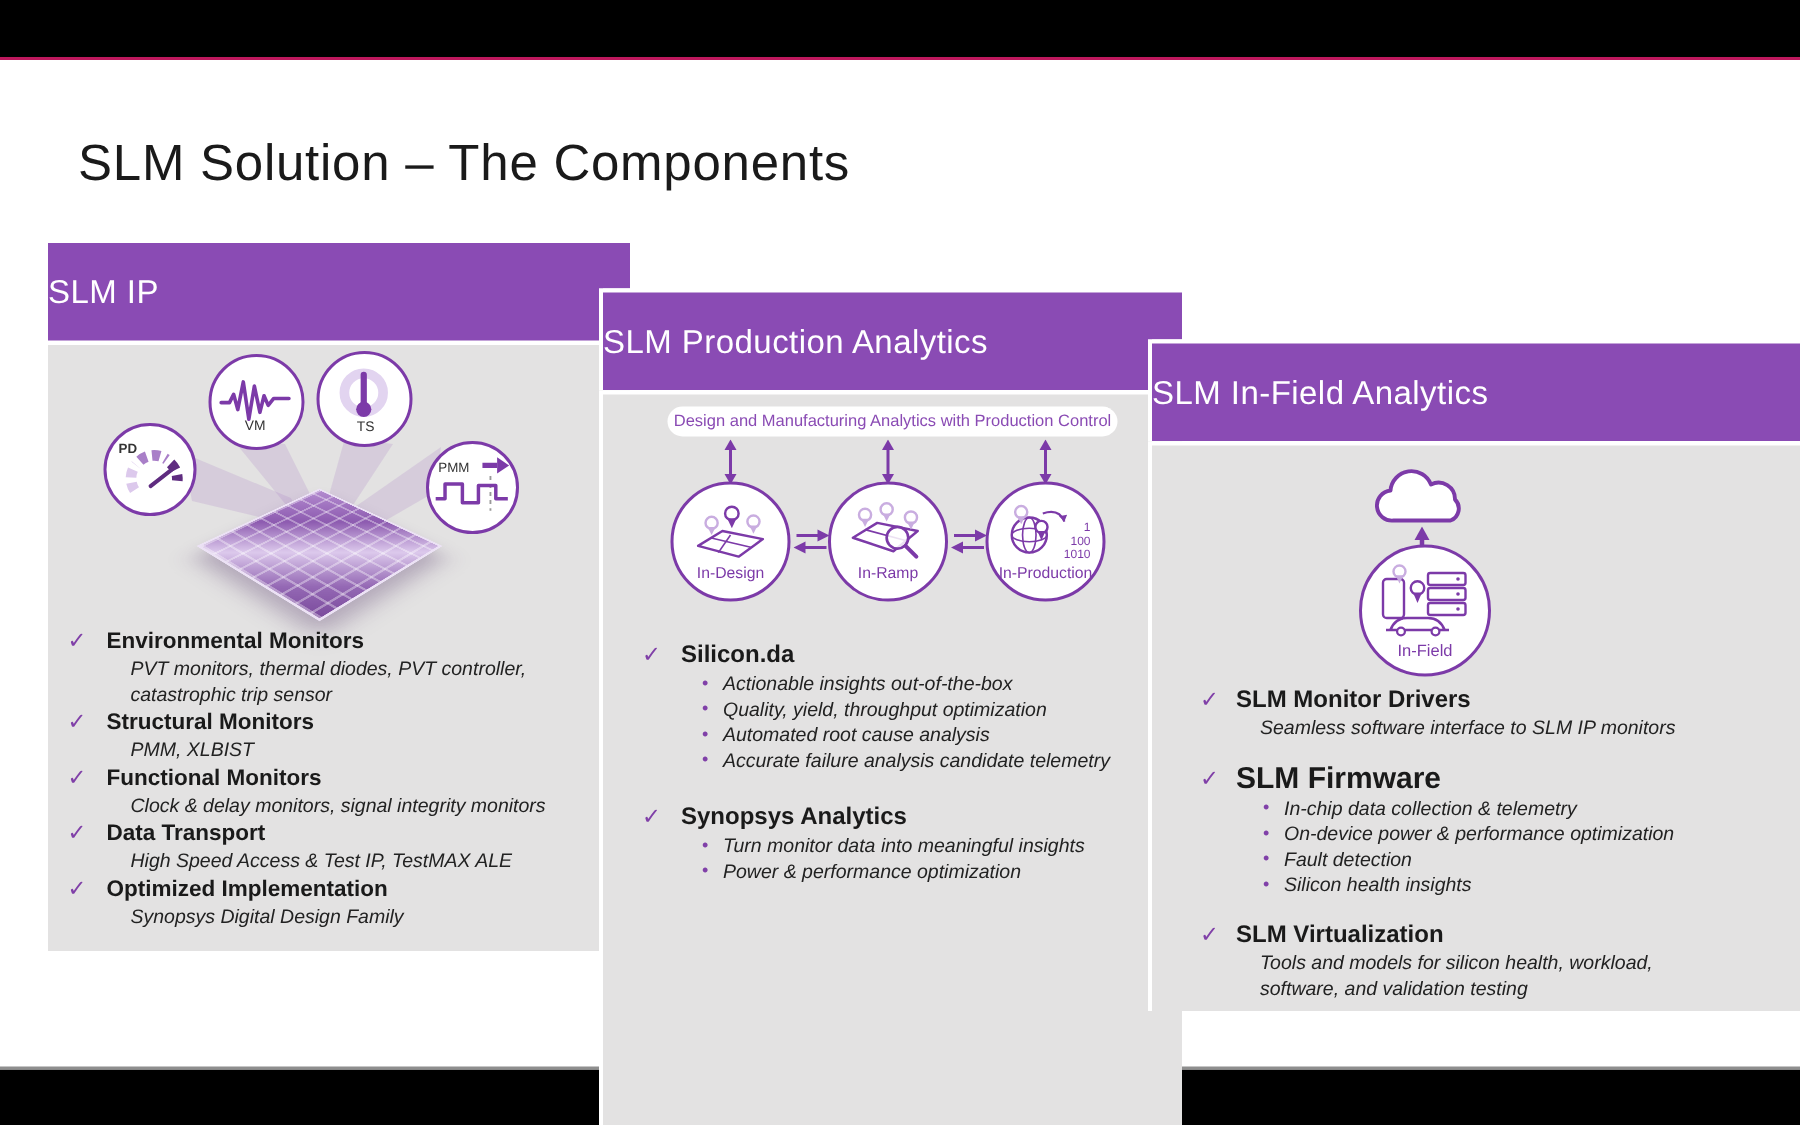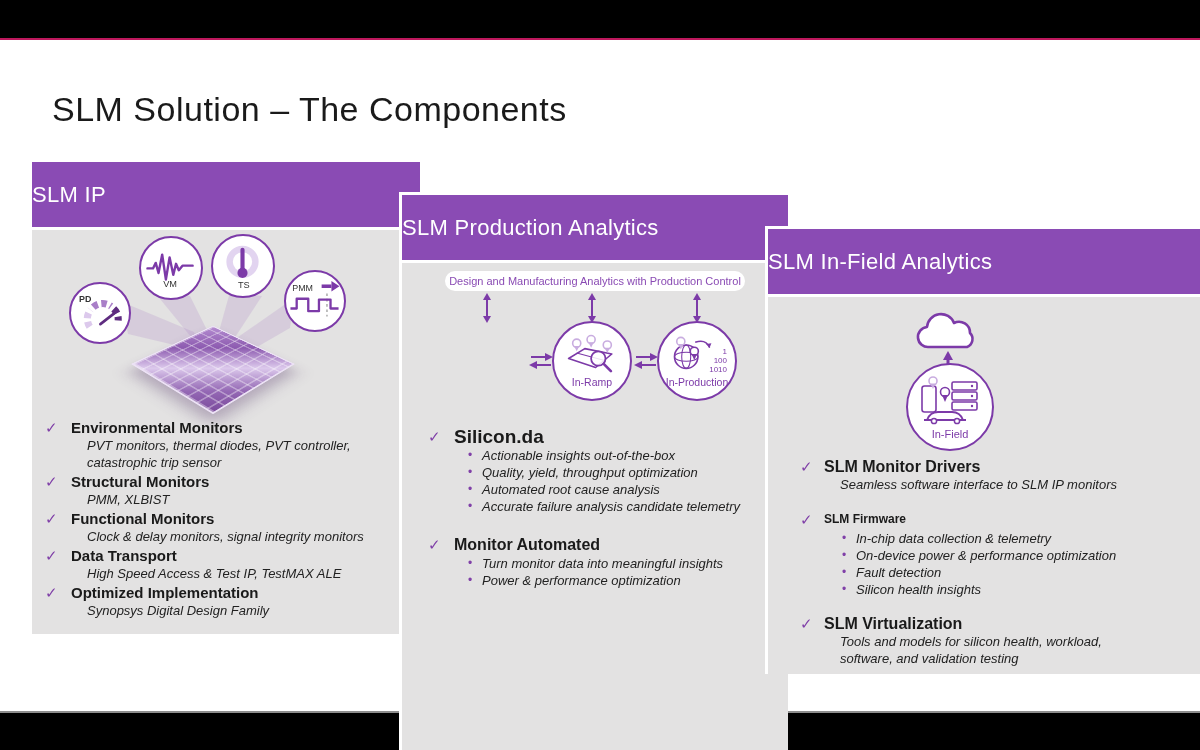--- a/index.html
+++ b/index.html
@@ -99,21 +99,21 @@
 
           <div class="mcircle" style="left:179px;top:4px;width:64px;height:64px;">
             <svg width="59" height="59" viewBox="0 0 64 64">
               <circle cx="32" cy="28" r="14" stroke="#E2D4F0" stroke-width="7" fill="none"></circle>
               <line x1="32" y1="15" x2="32" y2="36" stroke="#7C3AA8" stroke-width="4.5" stroke-linecap="round"></line>
               <circle cx="32" cy="40" r="5.5" fill="#7C3AA8"></circle>
               <text x="27" y="56" font-size="10" fill="#333">TS</text>
             </svg>
           </div>
 
-          <div class="mcircle" style="left:252px;top:40px;width:62px;height:62px;">
+          <div class="mcircle" style="left:252px;top:64px;width:62px;height:62px;">
             <svg width="57" height="57" viewBox="0 0 64 64">
               <text x="7" y="21" font-size="10" fill="#333">PMM</text>
               <line x1="40" y1="16" x2="51" y2="16" stroke="#7C3AA8" stroke-width="4"></line>
               <polygon points="51,10 60,16 51,22" fill="#7C3AA8"></polygon>
               <line x1="46" y1="24" x2="46" y2="50" stroke="#999" stroke-width="1.4" stroke-dasharray="3 3"></line>
               <polyline points="5,41 12,41 12,30 25,30 25,44 37,44 37,31 50,31 50,41 59,41" fill="none" stroke="#7C3AA8" stroke-width="2.6" stroke-linejoin="round"></polyline>
             </svg>
           </div>
         </div>
 
@@ -176,20 +176,38 @@
           <line x1="6" y1="6" x2="6" y2="24" stroke="#7C3AA8" stroke-width="2"></line>
           <polygon points="6,0 2,7 10,7" fill="#7C3AA8"></polygon>
             <polygon points="6,30 2,23 10,23" fill="#7C3AA8"></polygon>
         </svg>
         <svg class="varrow" style="left:289px;top:30px;" width="12" height="30">
           <line x1="6" y1="6" x2="6" y2="24" stroke="#7C3AA8" stroke-width="2"></line>
           <polygon points="6,0 2,7 10,7" fill="#7C3AA8"></polygon>
             <polygon points="6,30 2,23 10,23" fill="#7C3AA8"></polygon>
         </svg>
 
+        <div class="stagec" style="left:45px;top:58px;">
+          <svg width="54" height="42" viewBox="0 0 60 46">
+            <polygon points="6,34 24,23 54,29 36,42" fill="none" stroke="#7C3AA8" stroke-width="1.8" stroke-linejoin="round"></polygon>
+            <line x1="15" y1="28" x2="45" y2="35" stroke="#7C3AA8" stroke-width="1.2"></line>
+            <line x1="30" y1="26" x2="21" y2="39" stroke="#7C3AA8" stroke-width="1.2"></line>
+            <g stroke="#C9ADE0" stroke-width="1.8" fill="#fff">
+              <circle cx="16" cy="17" r="4.5"></circle>
+                <path d="M13,20 L16,26 L19,20 Z" fill="#C9ADE0" stroke="none"></path>
+              <circle cx="47" cy="16" r="4.5"></circle>
+                <path d="M44,19 L47,25 L50,19 Z" fill="#C9ADE0" stroke="none"></path>
+            </g>
+            <g stroke="#7C3AA8" stroke-width="1.8" fill="#fff">
+              <circle cx="31" cy="10" r="5"></circle>
+                <path d="M27.5,13.5 L31,21 L34.5,13.5 Z" fill="#7C3AA8" stroke="none"></path>
+            </g>
+          </svg>
+          <div class="stagelbl">In-Design</div>
+        </div>
 
         <div class="stagec" style="left:150px;top:58px;">
           <svg width="54" height="42" viewBox="0 0 60 46">
             <polygon points="4,28 22,17 52,23 34,38" fill="none" stroke="#7C3AA8" stroke-width="1.8" stroke-linejoin="round"></polygon>
             <line x1="13" y1="22" x2="43" y2="30" stroke="#7C3AA8" stroke-width="1.2"></line>
             <g stroke="#C9ADE0" stroke-width="1.8" fill="#fff">
               <circle cx="13" cy="11" r="4.5"></circle>
                 <path d="M10,14 L13,20 L16,14 Z" fill="#C9ADE0" stroke="none"></path>
               <circle cx="29" cy="7" r="4.5"></circle>
                 <path d="M26,10 L29,16 L32,10 Z" fill="#C9ADE0" stroke="none"></path>
@@ -236,21 +254,21 @@
           <line x1="2" y1="5" x2="17" y2="5" stroke="#7C3AA8" stroke-width="2"></line>
             <polygon points="24,5 16,1 16,9" fill="#7C3AA8"></polygon>
           <line x1="7" y1="13" x2="22" y2="13" stroke="#7C3AA8" stroke-width="2"></line>
             <polygon points="0,13 8,9 8,17" fill="#7C3AA8"></polygon>
         </svg>
 
         <div class="list" style="padding-top:164px;">
           <div class="item">
             <span class="check" style="margin-left:26px;">✓</span>
             <div>
-              <div class="ihead" style="font-size:19px;">Silicon.da</div>
+              <div class="ihead" style="font-size:16px;">Silicon.da</div>
             </div>
           </div>
           <div class="brow">
               <span class="dot" style="margin-left:66px;">•</span>
               <span class="btxt">Actionable insights out-of-the-box</span>
             </div>
           <div class="brow">
               <span class="dot" style="margin-left:66px;">•</span>
               <span class="btxt">Quality, yield, throughput optimization</span>
             </div>
@@ -259,21 +277,21 @@
               <span class="btxt">Automated root cause analysis</span>
             </div>
           <div class="brow">
               <span class="dot" style="margin-left:66px;">•</span>
               <span class="btxt">Accurate failure analysis candidate telemetry</span>
             </div>
           <div class="gap22"></div>
           <div class="item">
             <span class="check" style="margin-left:26px;">✓</span>
             <div>
-                <div class="ihead" style="font-size:16px;">Monitor Automated</div>
+                <div class="ihead" style="font-size:16px;">Synopsys Analytics</div>
               </div>
           </div>
           <div class="brow">
               <span class="dot" style="margin-left:66px;">•</span>
               <span class="btxt">Turn monitor data into meaningful insights</span>
             </div>
           <div class="brow">
               <span class="dot" style="margin-left:66px;">•</span>
               <span class="btxt">Power &amp; performance optimization</span>
             </div>
@@ -333,21 +351,21 @@
             <span class="check" style="margin-left:32px;flex-basis:24px;">✓</span>
             <div>
                 <div class="ihead" style="font-size:16px;">SLM Monitor Drivers</div>
                  <div class="idetail">Seamless software interface to SLM IP monitors</div>
               </div>
           </div>
           <div class="gap18"></div>
           <div class="item">
             <span class="check" style="margin-left:32px;flex-basis:24px;">✓</span>
             <div>
-                <div class="ihead" style="font-size:12px;">SLM Firmware</div>
+                <div class="ihead" style="font-size:20px;">SLM Firmware</div>
               </div>
           </div>
           <div class="brow">
               <span class="dot" style="margin-left:74px;">•</span>
               <span class="btxt">In-chip data collection &amp; telemetry</span>
             </div>
           <div class="brow">
               <span class="dot" style="margin-left:74px;">•</span>
               <span class="btxt">On-device power &amp; performance optimization</span>
             </div>

